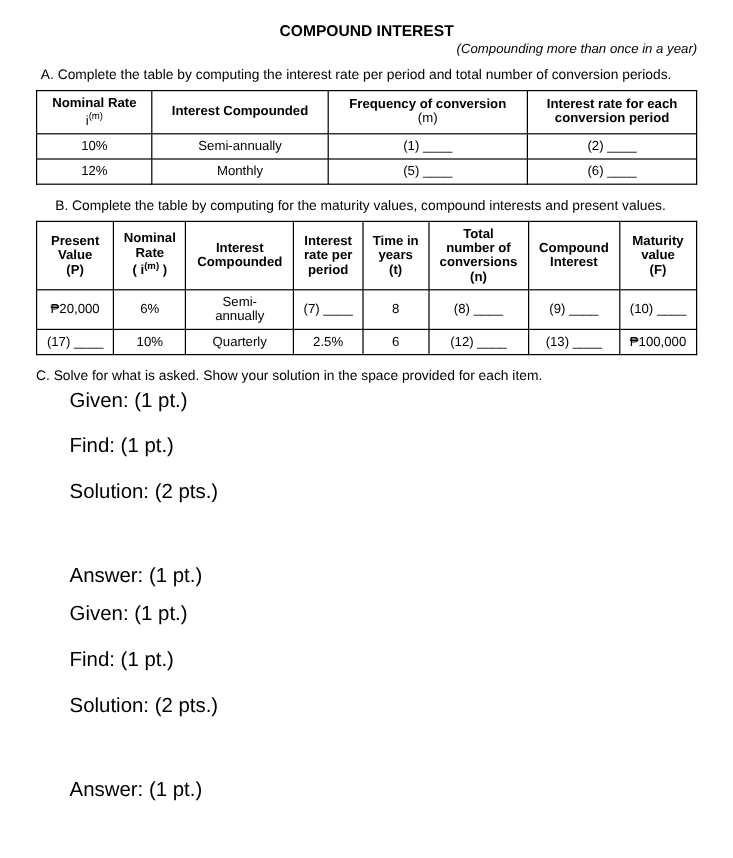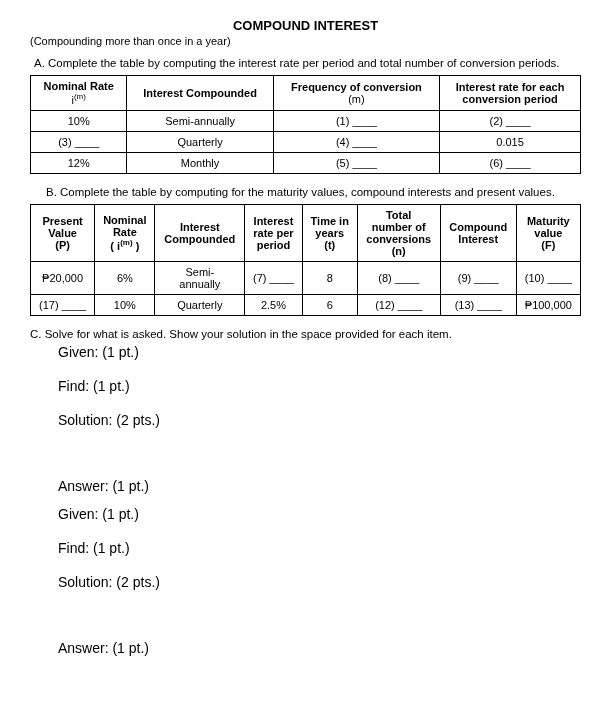--- a/index.html
+++ b/index.html
@@ -12,21 +12,22 @@
       min-height: 715px;
       padding: 18px 30px;
     }
     .title {
       text-align: center;
       font-weight: bold;
       font-size: 13px;
       margin-bottom: 2px;
     }
     .subtitle {
-      text-align: left;
+      text-align: right;
+      font-style: italic;
       font-size: 11px;
       margin-bottom: 10px;
     }
     .section-label {
       font-size: 11.5px;
       margin-bottom: 6px;
       margin-left: 4px;
     }
     table {
       border-collapse: collapse;
@@ -58,21 +59,21 @@
     }
     .problem {
       margin-bottom: 12px;
       margin-left: 12px;
     }
     .problem-header {
       font-size: 11.5px;
       margin-bottom: 6px;
     }
     .problem-item {
-      font-size: 14px;
+      font-size: 17px;
       margin-bottom: 4px;
       margin-left: 16px;
     }
     .blank-area {
       height: 36px;
     }
     sup {
       font-size: 8px;
     }
   </style>
@@ -92,26 +93,20 @@
       <th>Frequency of conversion<br><span style="font-weight:normal">(m)</span></th>
       <th>Interest rate for each<br>conversion period</th>
     </tr>
   </thead>
   <tbody>
     <tr>
       <td>10%</td>
       <td>Semi-annually</td>
       <td>(1) ____</td>
       <td>(2) ____</td>
-    </tr>
-    <tr>
-      <td>(3) ____</td>
-      <td>Quarterly</td>
-      <td>(4) ____</td>
-      <td>0.015</td>
     </tr>
     <tr>
       <td>12%</td>
       <td>Monthly</td>
       <td>(5) ____</td>
       <td>(6) ____</td>
     </tr>
   </tbody>
 </table>
 

